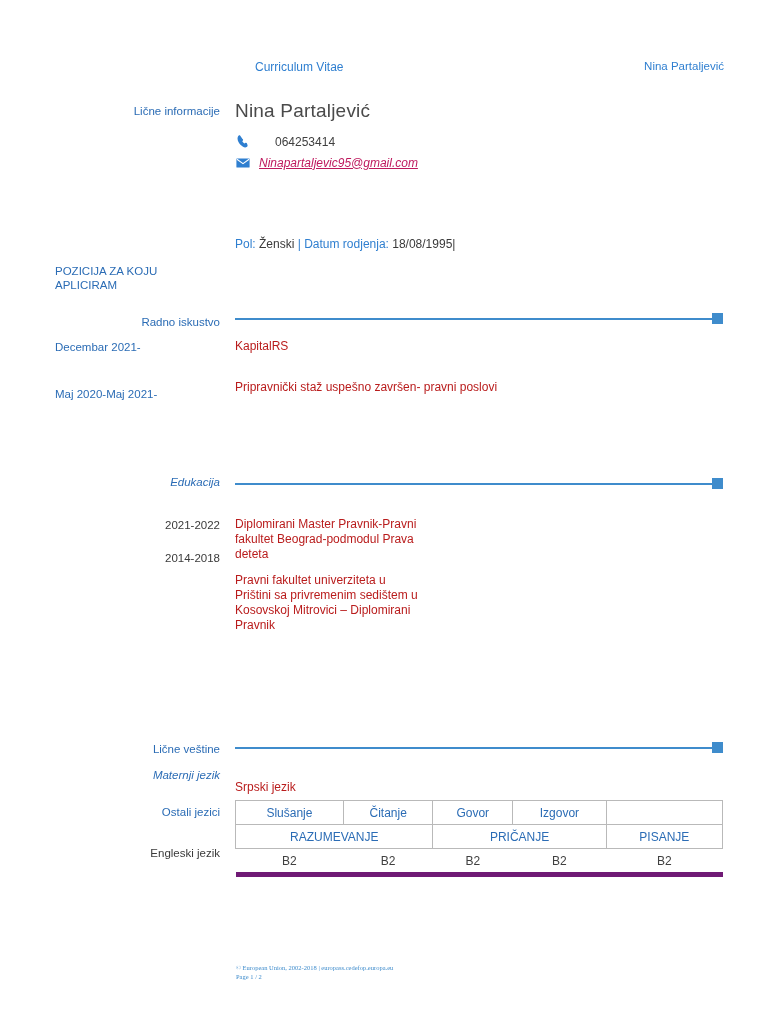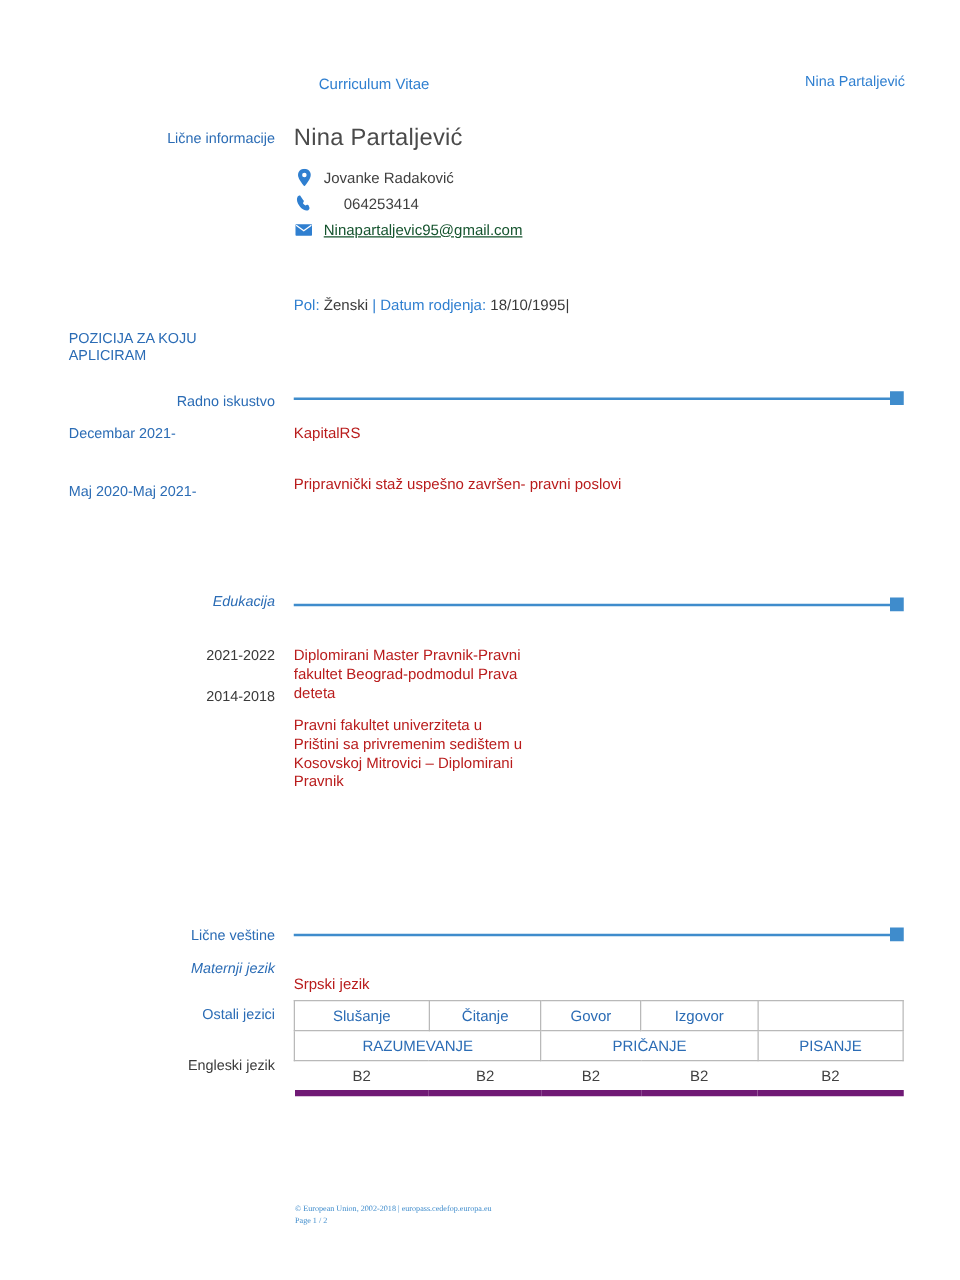--- a/index.html
+++ b/index.html
@@ -105,21 +105,22 @@
   }
   .contact-icon svg { display: block; }
   .contact-text {
     font-size: 12px;
     color: #3f3f3f;
     padding-left: 6px;
   }
   .contact-text.phone { padding-left: 22px; }
   .contact-text.email {
     text-decoration: underline;
-    color: #14532d;
+    color: #be185d;
+    font-style: italic;
   }
 
   
   .personal-meta {
     position: absolute;
     left: 235px;
     top: 237px;
     font-size: 12px;
   }
   .personal-meta .k { color: #2f7fd0; }
@@ -196,29 +197,20 @@
     <span class="hdr-left">Curriculum Vitae</span>
     <span class="hdr-right">Nina Partaljević</span>
   </div>
 
   <div class="label-col" style="top:104px;">Lične informacije</div>
 
   <div class="person-name">Nina Partaljević</div>
 
   <div class="contact-list">
 
-    <div class="contact-row">
-      <span class="contact-icon">
-        <svg width="11" height="14" viewBox="0 0 11 14">
-          <path d="M5.5 0C2.6 0 0.4 2.2 0.4 5c0 3.6 5.1 9 5.1 9s5.1-5.4 5.1-9C10.6 2.2 8.4 0 5.5 0z" fill="#2f7fd0"></path>
-          <circle cx="5.5" cy="4.9" r="1.8" fill="#ffffff"></circle>
-        </svg>
-      </span>
-      <span class="contact-text">Jovanke Radaković</span>
-    </div>
 
     <div class="contact-row">
       <span class="contact-icon">
         <svg width="12" height="13" viewBox="0 0 12 13">
           <path d="M3.1 0.4C2.3 0.2 1.4 0.7 1 1.5c-1.3 2.7 0.4 6 2.2 8 1.8 2 4.6 3.6 6.4 2.6
                    0.8-0.4 1.2-1.3 0.9-2.1L9.9 8.3C9.7 7.8 9.1 7.6 8.6 7.8L7.3 8.4C6.5 7.9 5.9 7.3
                    5.3 6.5l0.7-1.3C6.2 4.7 6 4.1 5.5 3.9L3.1 0.4z" fill="#2f7fd0"></path>
         </svg>
       </span>
       <span class="contact-text phone">064253414</span>
@@ -234,21 +226,21 @@
       <span class="contact-text email">Ninapartaljevic95@gmail.com</span>
     </div>
 
   </div>
 
   <div class="personal-meta">
     <span class="k">Pol:</span>
     <span class="v">Ženski</span>
     <span class="sep">|</span>
     <span class="k">Datum rodjenja:</span>
-    <span class="v">18/10/1995|</span>
+    <span class="v">18/08/1995|</span>
   </div>
 
   <div class="label-col left-align" style="top:264px;">
     <div>POZICIJA  ZA  KOJU</div>
     <div>APLICIRAM</div>
   </div>
 
   <div class="label-col" style="top:315px;">Radno iskustvo</div>
   <div class="divider" style="top:313px;">
     <span class="rule"></span>

